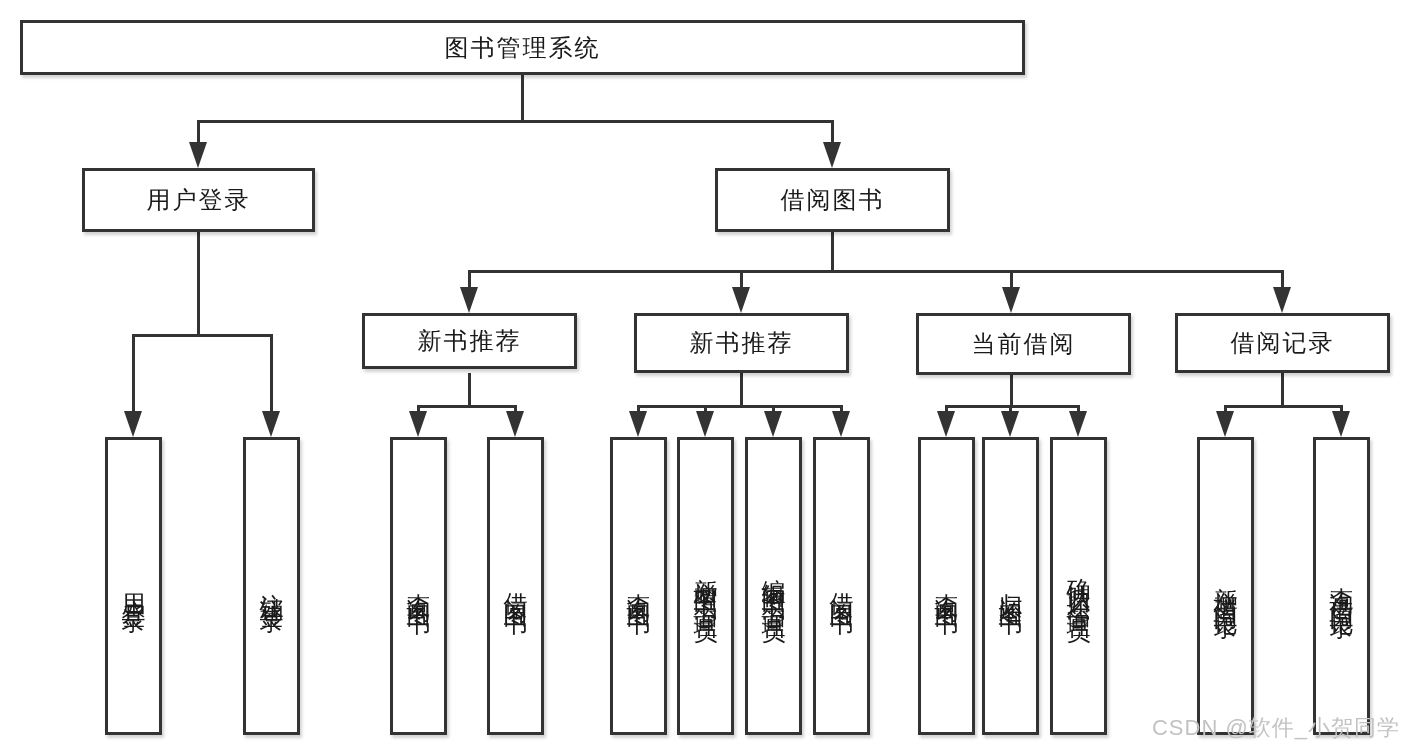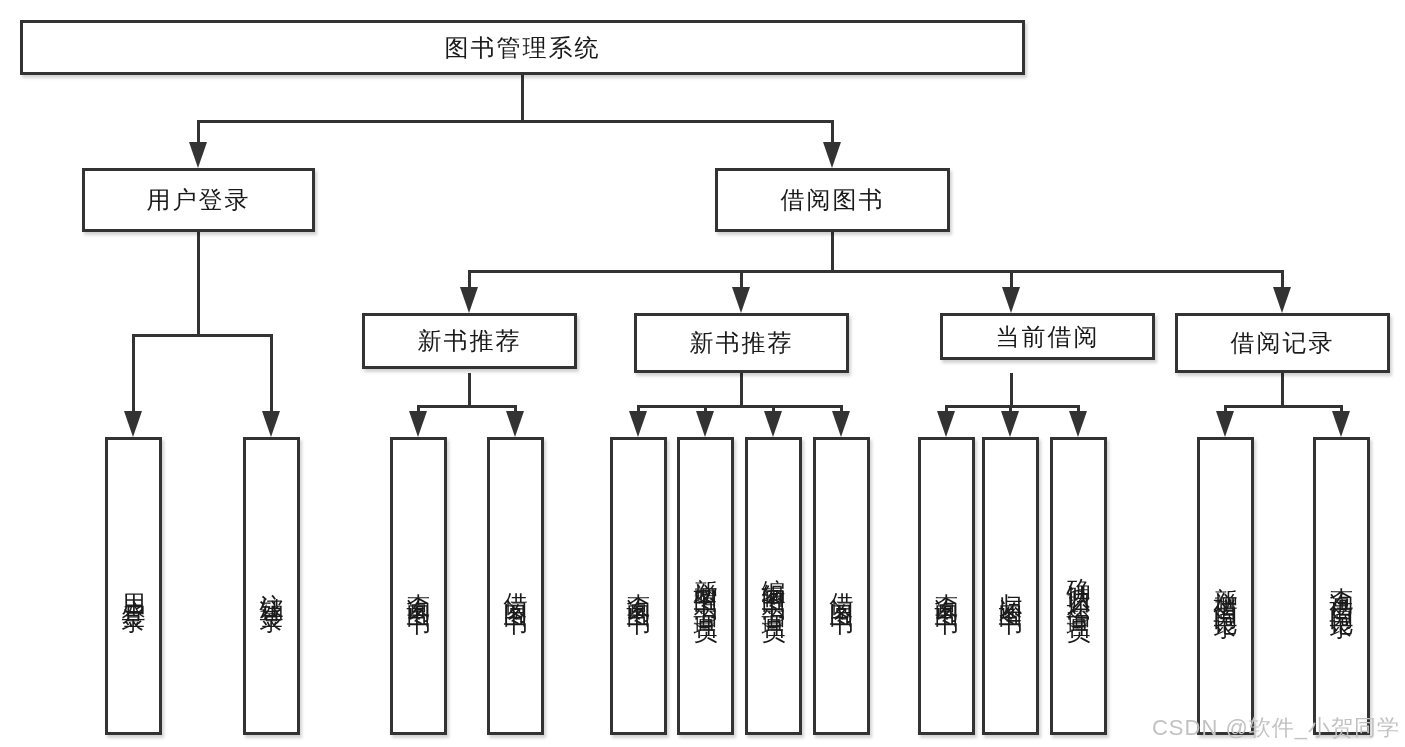--- a/index.html
+++ b/index.html
@@ -80,21 +80,21 @@
   <div class="arrow" style="left:1216px;top:411px"></div>
   <div class="arrow" style="left:1332px;top:411px"></div>
 
   <div class="box hbox" style="left:20px;top:20px;width:1005px;height:55px">图书管理系统</div>
 
   <div class="box hbox" style="left:82px;top:168px;width:233px;height:64px">用户登录</div>
   <div class="box hbox" style="left:715px;top:168px;width:235px;height:64px">借阅图书</div>
 
   <div class="box hbox" style="left:362px;top:313px;width:215px;height:56px">新书推荐</div>
   <div class="box hbox" style="left:634px;top:313px;width:215px;height:60px">新书推荐</div>
-  <div class="box hbox" style="left:940px;top:313px;width:215px;height:47px">当前借阅</div>
+  <div class="box hbox" style="left:916px;top:313px;width:215px;height:62px">当前借阅</div>
   <div class="box hbox" style="left:1175px;top:313px;width:215px;height:60px">借阅记录</div>
 
   <div class="box" style="left:105px;top:437px;width:57px;height:298px">
     <span class="vt">用户登录</span>
   </div>
   <div class="box" style="left:243px;top:437px;width:57px;height:298px">
     <span class="vt">注销登录</span>
   </div>
 
   <div class="box" style="left:390px;top:437px;width:57px;height:298px">

